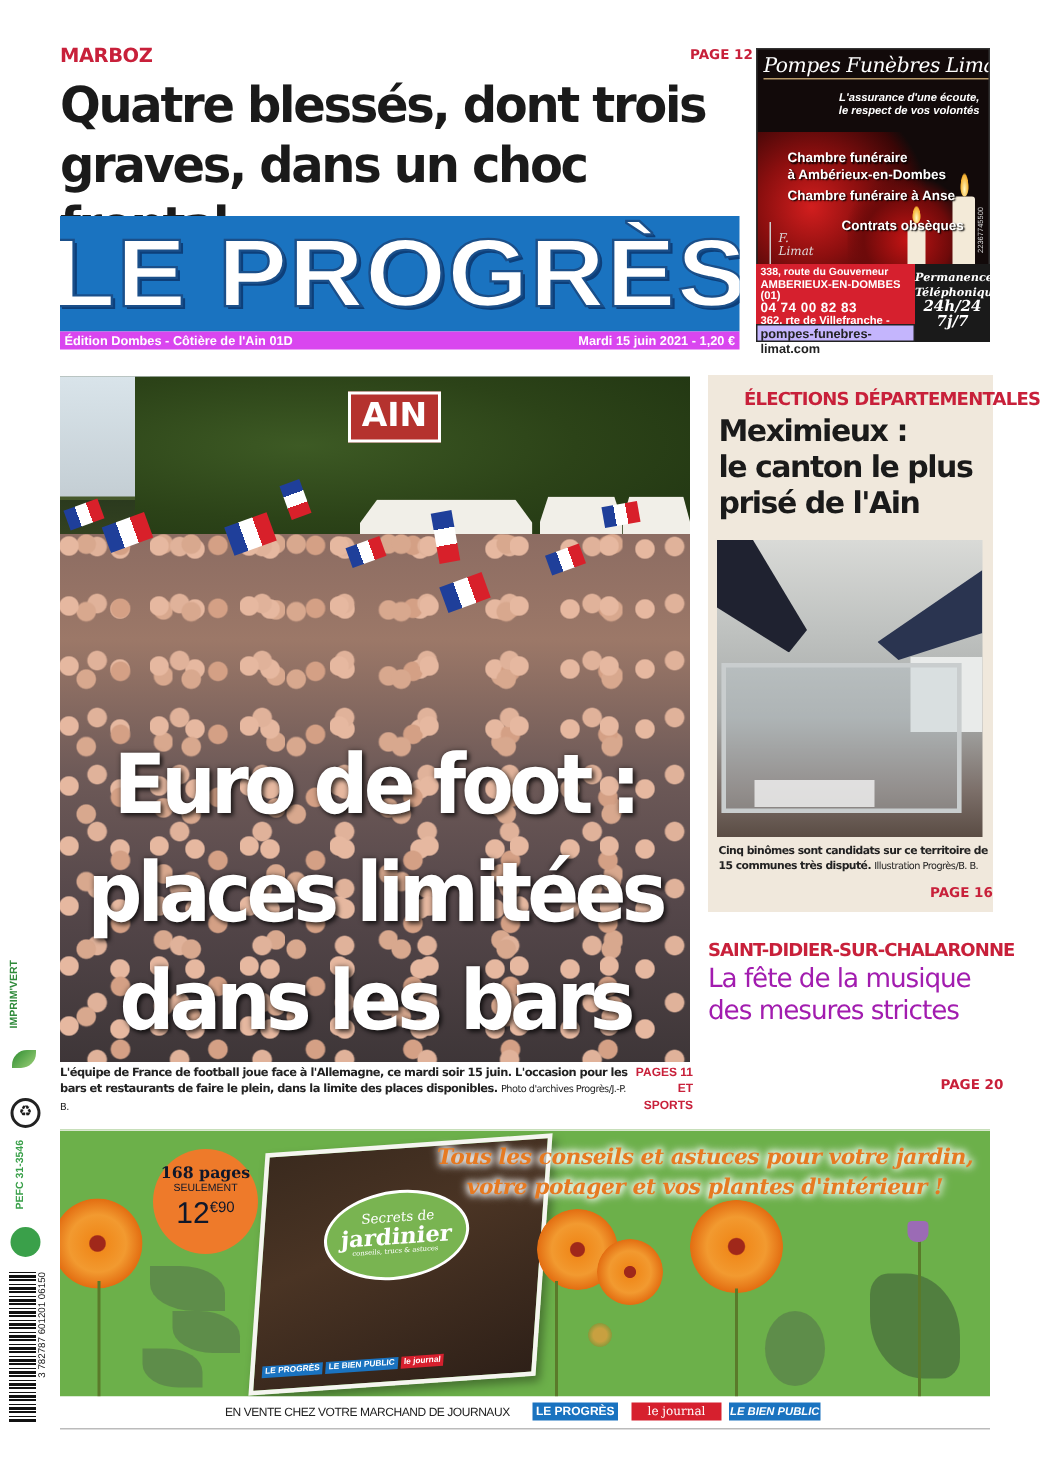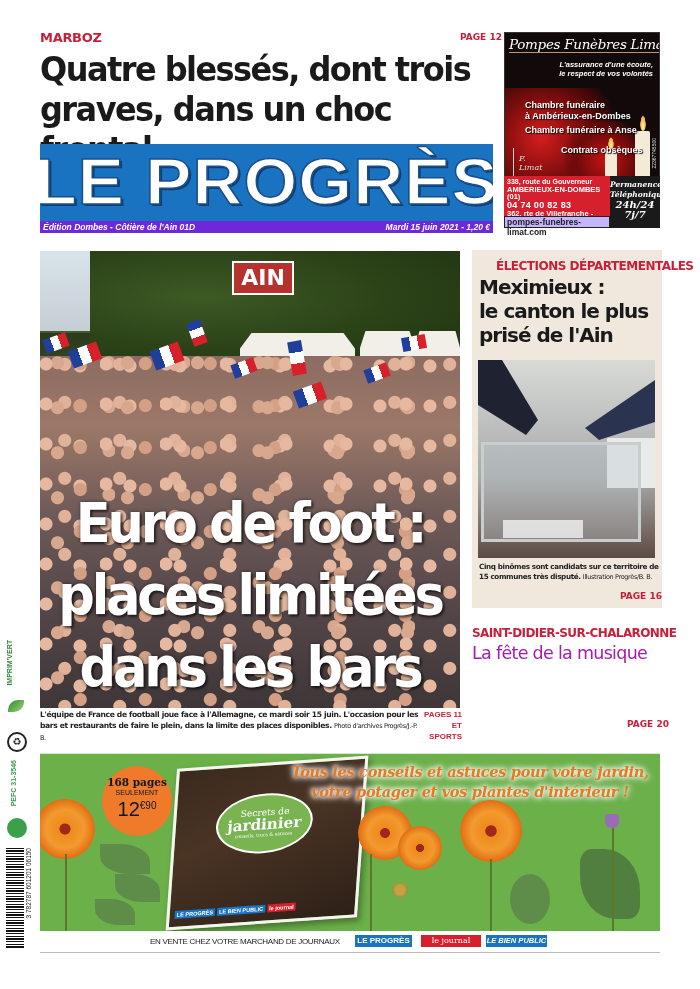--- a/index.html
+++ b/index.html
@@ -10,21 +10,21 @@
   
   .kicker { color: #c8203a; font-weight: bold; font-family: "DejaVu Sans", sans-serif; }
   #top-kicker { left: 40px; top: 30px; font-size: 13px; letter-spacing: -0.3px; }
   #top-page { left: 460px; top: 32px; font-size: 9px; }
   #top-headline { left: 40px; top: 50px; width: 460px; font-family: "DejaVu Sans", sans-serif; font-weight: bold; font-size: 33px; line-height: 40px; letter-spacing: -1.6px; color: #1a1a1a; transform: scaleX(0.97); transform-origin: left top; }
 
   
   #masthead { left: 40px; top: 144px; width: 453px; height: 77px; background: #1a73c0; overflow: hidden; }
   #masthead-title { position: absolute; left: 0; right: 0; top: 2px; text-align: center; font-family: "Liberation Sans", sans-serif; font-weight: bold; font-size: 64px; line-height: 72px; color: #fff; letter-spacing: 1px;
     -webkit-text-stroke: 1.5px #1a4f8a; text-shadow: 0 0 0 #fff, 2px 2px 0 #0d3f7a; transform: scaleX(1.08); }
-  #edition-bar { left: 40px; top: 221px; width: 453px; height: 12px; background: #6d28d9; color: #fff; font-size: 8.5px; font-weight: bold; line-height: 12px; padding: 0 3px; font-style: italic; }
+  #edition-bar { left: 40px; top: 221px; width: 453px; height: 12px; background: #d946ef; color: #fff; font-size: 8.5px; font-weight: bold; line-height: 12px; padding: 0 3px; }
   #edition-bar .right { position: absolute; right: 3px; top: 0; }
 
   
   #funeral-ad { left: 504px; top: 32px; width: 156px; height: 175px; background: #120a0a; overflow: hidden; border: 1px solid #333; }
   #funeral-ad .flowers { position: absolute; left: 0; top: 55px; width: 120px; height: 100px; background: radial-gradient(circle at 30% 50%, #d21e1e 0%, #8c0f0f 35%, #3a0606 70%, transparent 80%); }
   #funeral-ad .flowers2 { position: absolute; left: 60px; top: 85px; width: 80px; height: 70px; background: radial-gradient(circle at 50% 60%, #c41414 0%, #6e0a0a 50%, transparent 75%); }
   #funeral-ad .candle { position: absolute; width: 12px; background: #f3ead8; border-radius: 2px; }
   #funeral-ad .flame { position: absolute; width: 6px; height: 12px; background: radial-gradient(ellipse at 50% 70%, #fff8c0, #f4b030 60%, transparent 70%); border-radius: 50%; }
   #funeral-title { position: absolute; left: 4px; top: 3px; font-family: "DejaVu Serif", serif; font-style: italic; font-size: 13.5px; color: #fff; white-space: nowrap; letter-spacing: -0.3px; }
   #funeral-title::after { content: ""; position: absolute; left: 0; right: -2px; bottom: -1px; height: 1px; background: #b89a6a; }
@@ -222,20 +222,21 @@
 </div>
 <div class="abs" id="elections-caption">
   <span>Cinq binômes sont candidats sur ce territoire de 15 communes très disputé.</span>
   <span class="credit">Illustration Progrès/B. B.</span>
 </div>
 <div class="abs kicker" id="elections-page">PAGE 16</div>
 
 <div class="abs kicker" id="sd-kicker">SAINT-DIDIER-SUR-CHALARONNE</div>
 <div class="abs" id="sd-headline">
   <div>La fête de la musique</div>
+  <div>des mesures strictes</div>
 </div>
 <div class="abs kicker" id="sd-page">PAGE 20</div>
 
 <div class="abs vert" id="imprim-vert">IMPRIM'VERT</div>
 <div class="abs" id="imprim-leaf"></div>
 <div class="abs" id="recycle-icon">♻</div>
 <div class="abs vert" id="pefc-text">PEFC 31-3546</div>
 <div class="abs" id="pefc-logo"></div>
 <div class="abs" id="barcode"></div>
 <div class="abs vert" id="barcode-num">3 782787 601201 06150</div>

